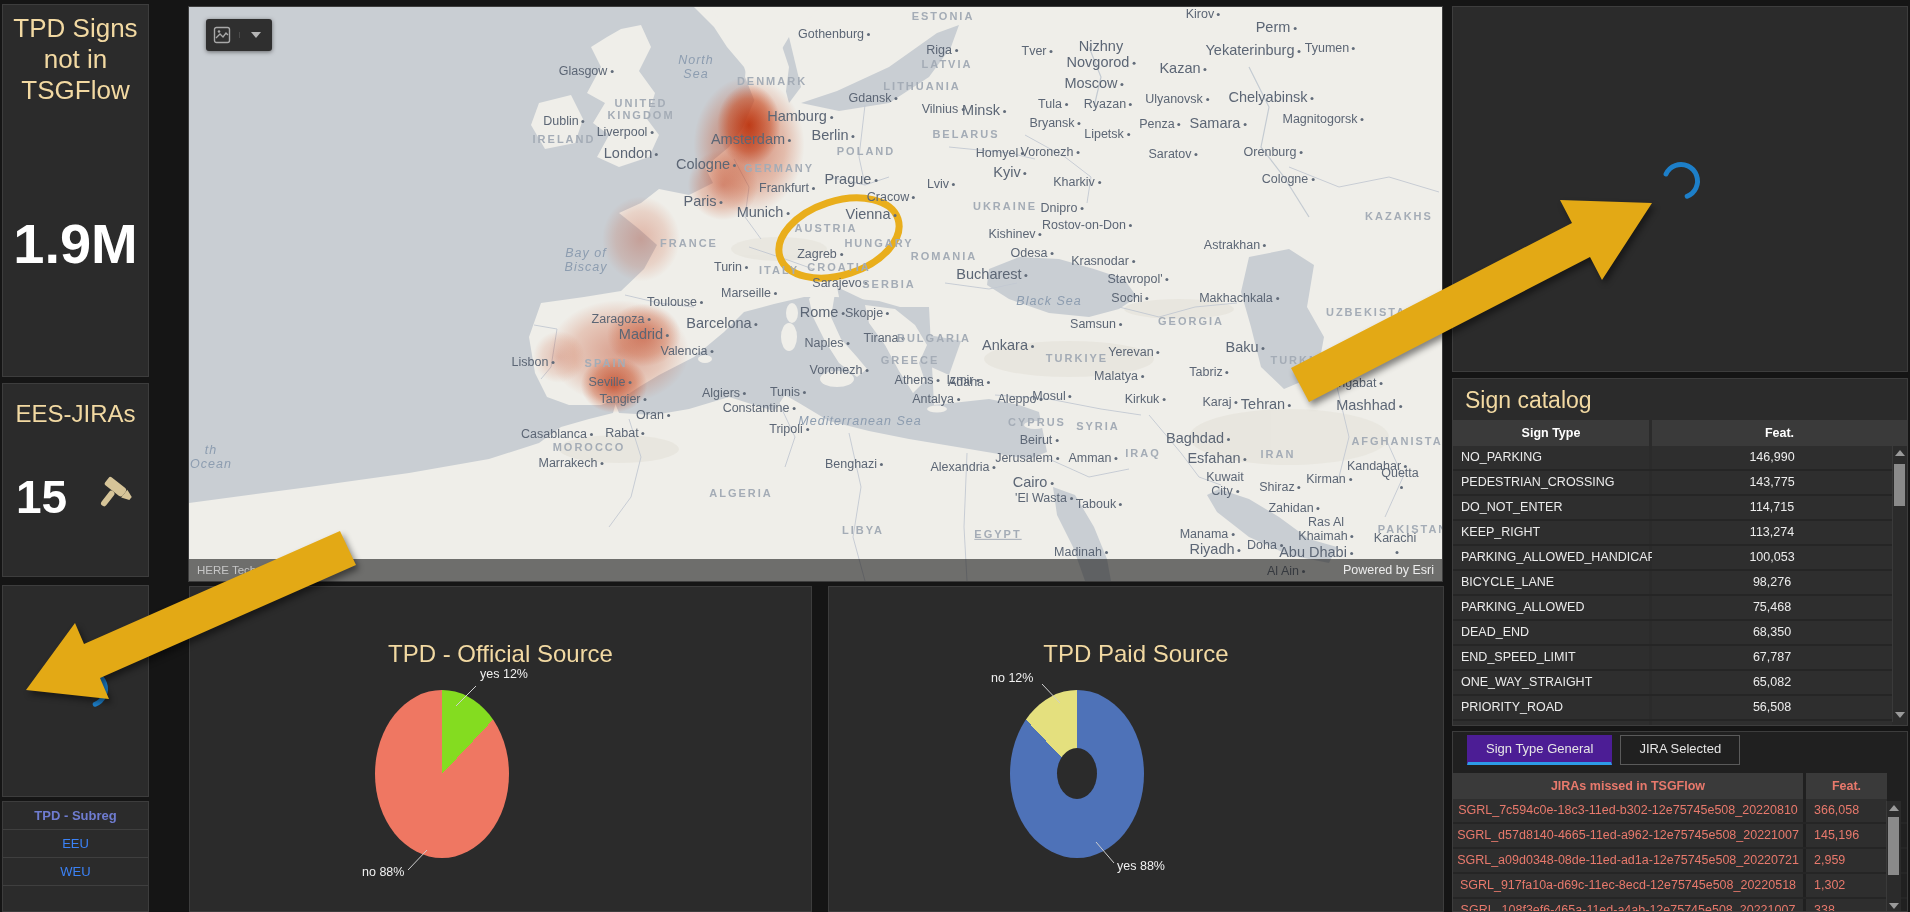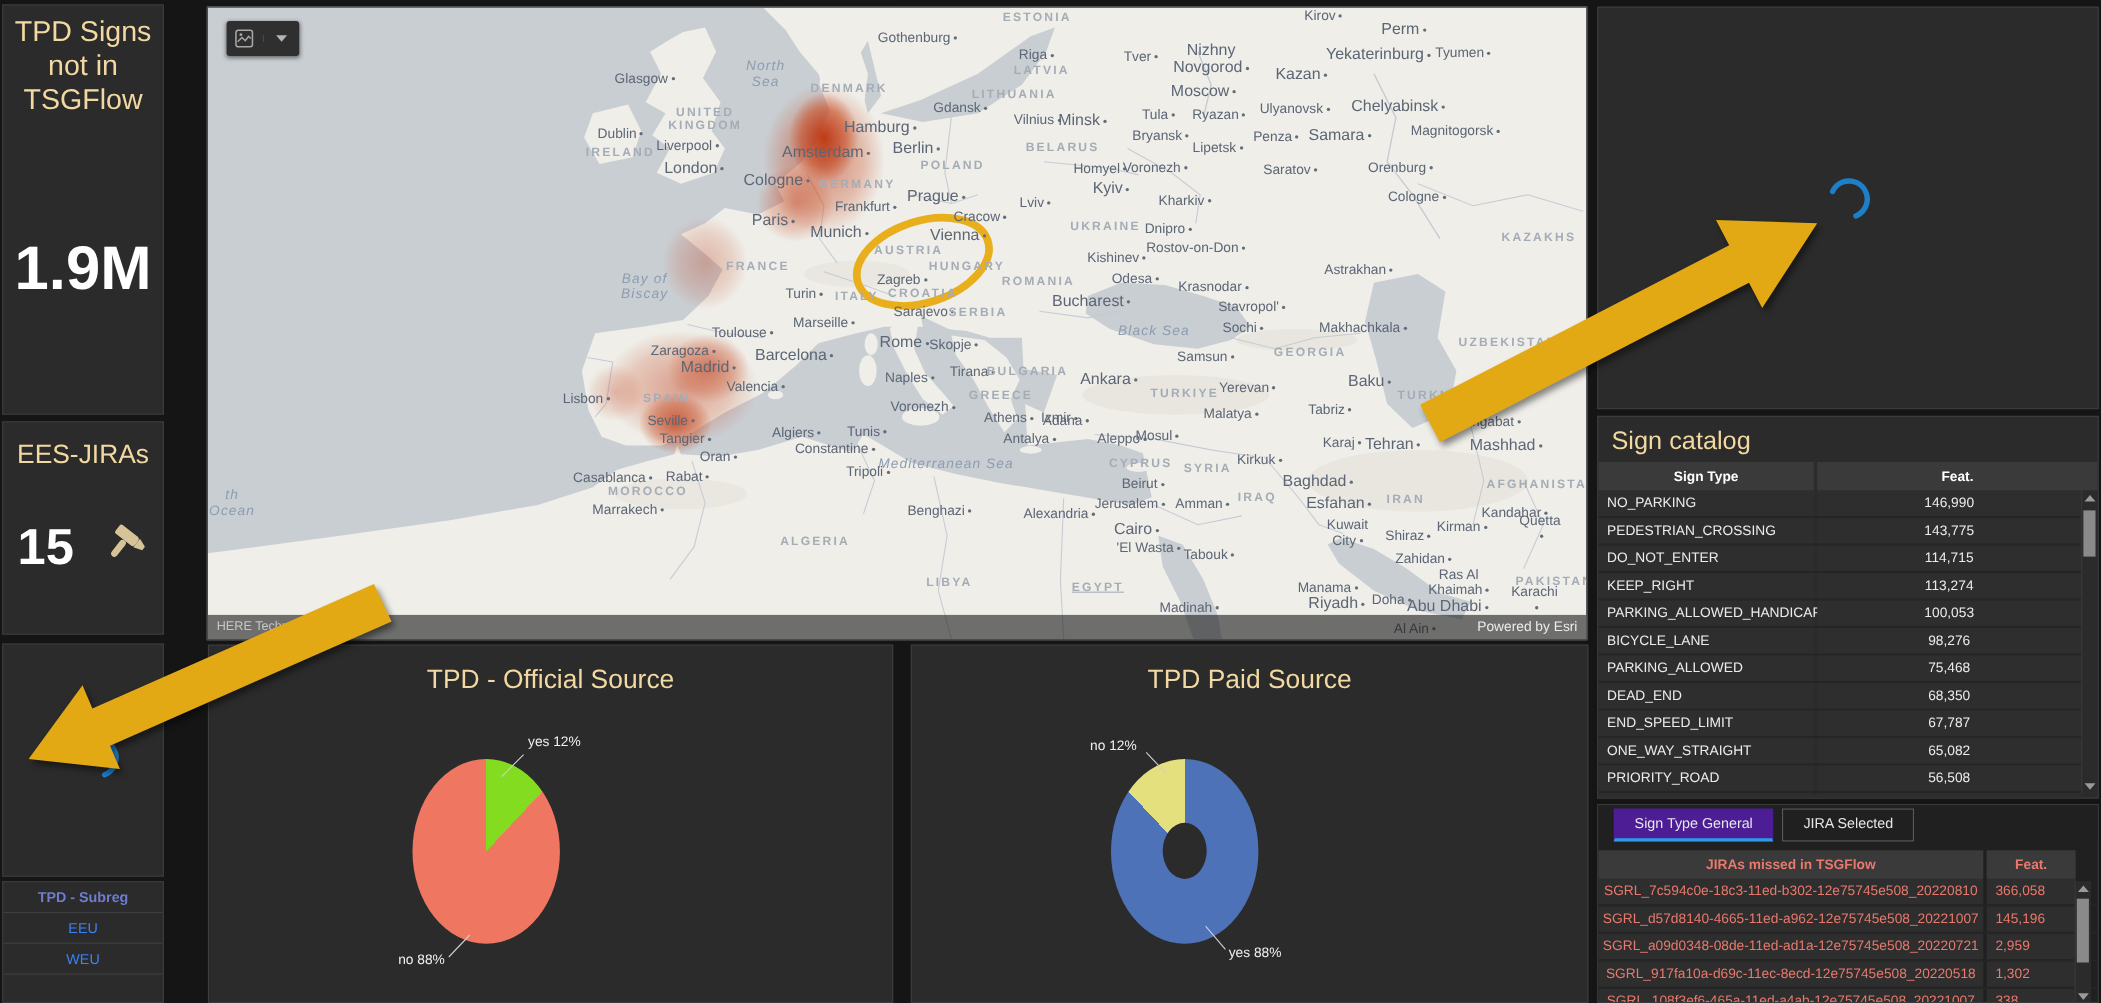--- a/index.html
+++ b/index.html
@@ -35,21 +35,21 @@
   #basemap-btn .seg1{width:33px;display:flex;justify-content:center;}
   #basemap-btn .seg2{width:33px;display:flex;justify-content:center;border-left:1px solid #4A4A4A;}
   .chev-down{width:0;height:0;border-left:5px solid transparent;border-right:5px solid transparent;border-top:6px solid #B5B5B5;}
   #attrib{position:absolute;left:0;right:0;top:552px;height:22px;background:rgba(30,30,30,.62);
     display:flex;justify-content:space-between;align-items:center;padding:0 8px;box-sizing:border-box;}
   #attrib .a-left{font-size:11.5px;color:#c6c6c6;}
   #attrib .a-right{font-size:12.5px;color:#ececec;}
   
   #p-official{left:189px;top:586px;width:623px;height:326px;}
   #p-paid{left:828px;top:586px;width:616px;height:326px;}
-  .ctitle{color:#F2D9A2;text-align:center;font-size:24px;padding-top:17px;}
+  .ctitle{color:#F2D9A2;text-align:center;font-size:24px;padding-top:17px;margin-top:36px;}
   .pie{position:absolute;border-radius:50%;}
   #pie-official{left:185px;top:103px;width:134px;height:168px;}
   #pie-paid{left:181px;top:103px;width:134px;height:168px;}
   .hole{position:absolute;left:228px;top:161px;width:40px;height:51px;border-radius:50%;background:#2B2B2B;}
   .pielab{position:absolute;font-size:12.5px;color:#f0f0f0;white-space:nowrap;}
   .leader{position:absolute;left:0;top:0;pointer-events:none;}
   
   #p-spin-right{left:1452px;top:6px;width:456px;height:366px;}
   #p-catalog{left:1452px;top:378px;width:456px;height:348px;}
   #p-catalog .ttl{color:#F2D9A2;font-size:23px;padding:8px 0 6px 12px;}
@@ -309,21 +309,21 @@
         <span class="ml c" style="left: 949px; top: 272px;">Stavropol'</span>
         <span class="ml c" style="left: 941px; top: 291px;">Sochi</span>
         <span class="ml c" style="left: 907px; top: 317px;">Samsun</span>
         <span class="ml C" style="left: 1002px; top: 314px;">GEORGIA</span>
         <span class="ml c b" style="left: 819px; top: 338px;">Ankara</span>
         <span class="ml C" style="left: 888px; top: 351px;">TURKIYE</span>
         <span class="ml c" style="left: 930px; top: 369px;">Malatya</span>
         <span class="ml c" style="left: 780px; top: 375px;">Adana</span>
         <span class="ml c" style="left: 831px; top: 392px;">Aleppo</span>
         <span class="ml c" style="left: 863px; top: 389px;">Mosul</span>
-        <span class="ml c" style="left: 956px; top: 411px;">Kirkuk</span>
+        <span class="ml c" style="left: 956px; top: 392px;">Kirkuk</span>
         <span class="ml C" style="left: 848px; top: 415px;">CYPRUS</span>
         <span class="ml C" style="left: 909px; top: 419px;">SYRIA</span>
         <span class="ml c" style="left: 850px; top: 433px;">Beirut</span>
         <span class="ml c" style="left: 838px; top: 451px;">Jerusalem</span>
         <span class="ml c" style="left: 904px; top: 451px;">Amman</span>
         <span class="ml C" style="left: 954px; top: 446px;">IRAQ</span>
         <span class="ml c b" style="left: 1009px; top: 431px;">Baghdad</span>
         <span class="ml c" style="left: 774px; top: 460px;">Alexandria</span>
         <span class="ml c b" style="left: 844px; top: 475px;">Cairo</span>
         <span class="ml c" style="left: 855px; top: 491px;">'El Wasta</span>

